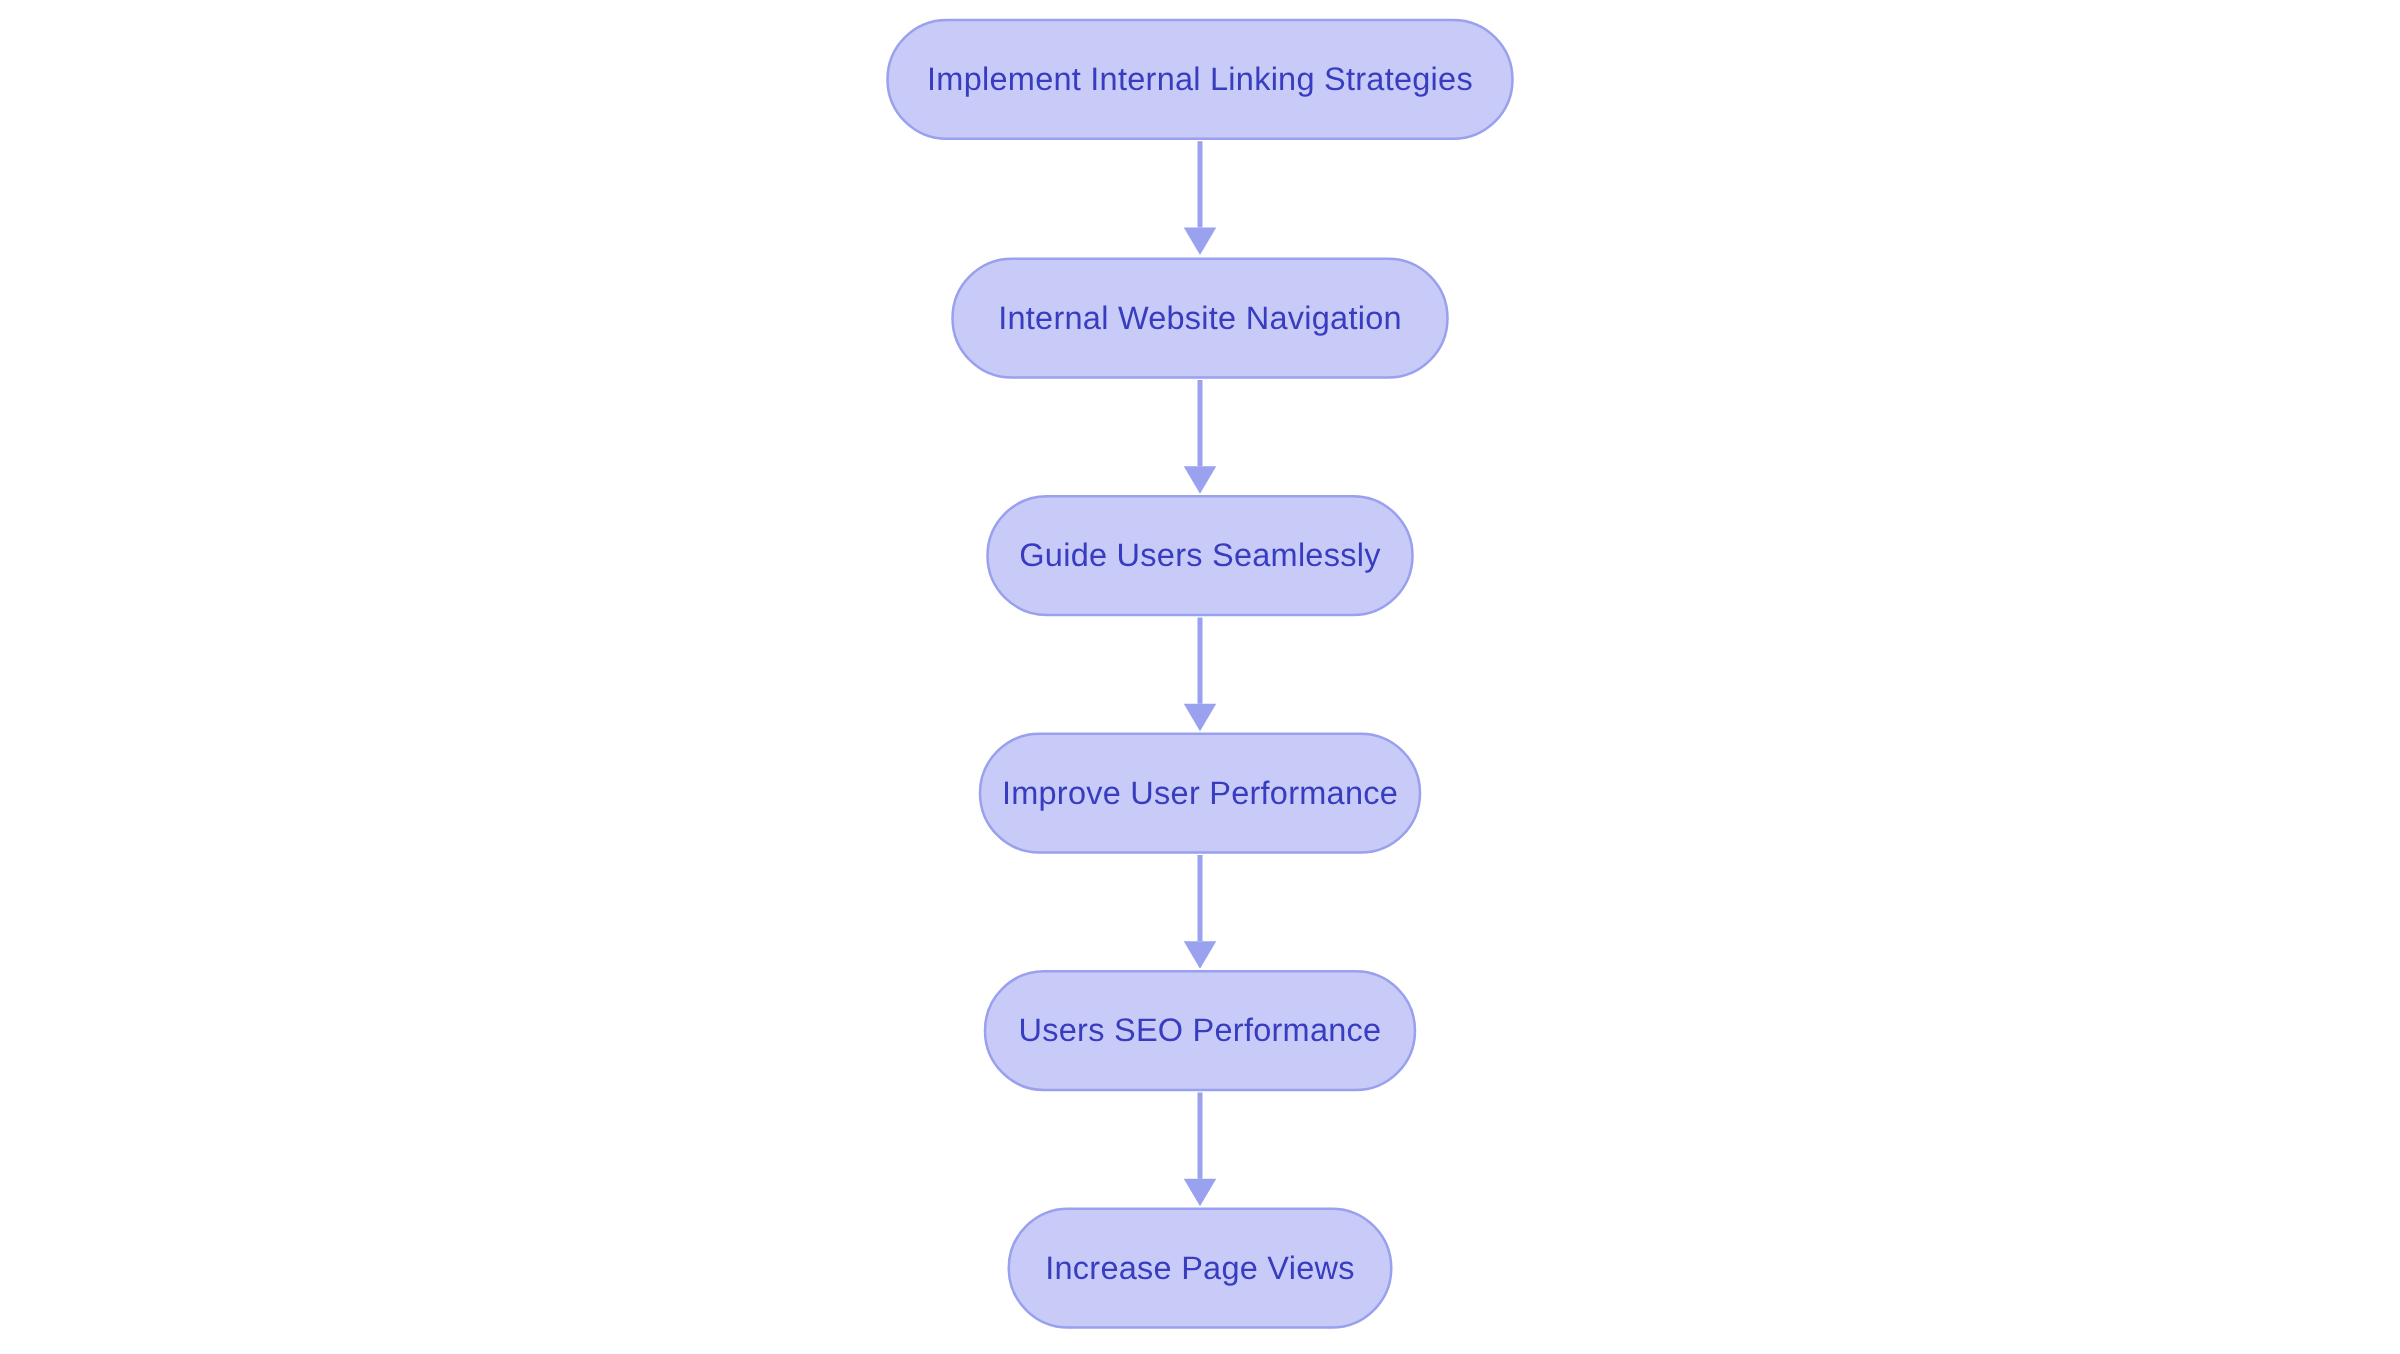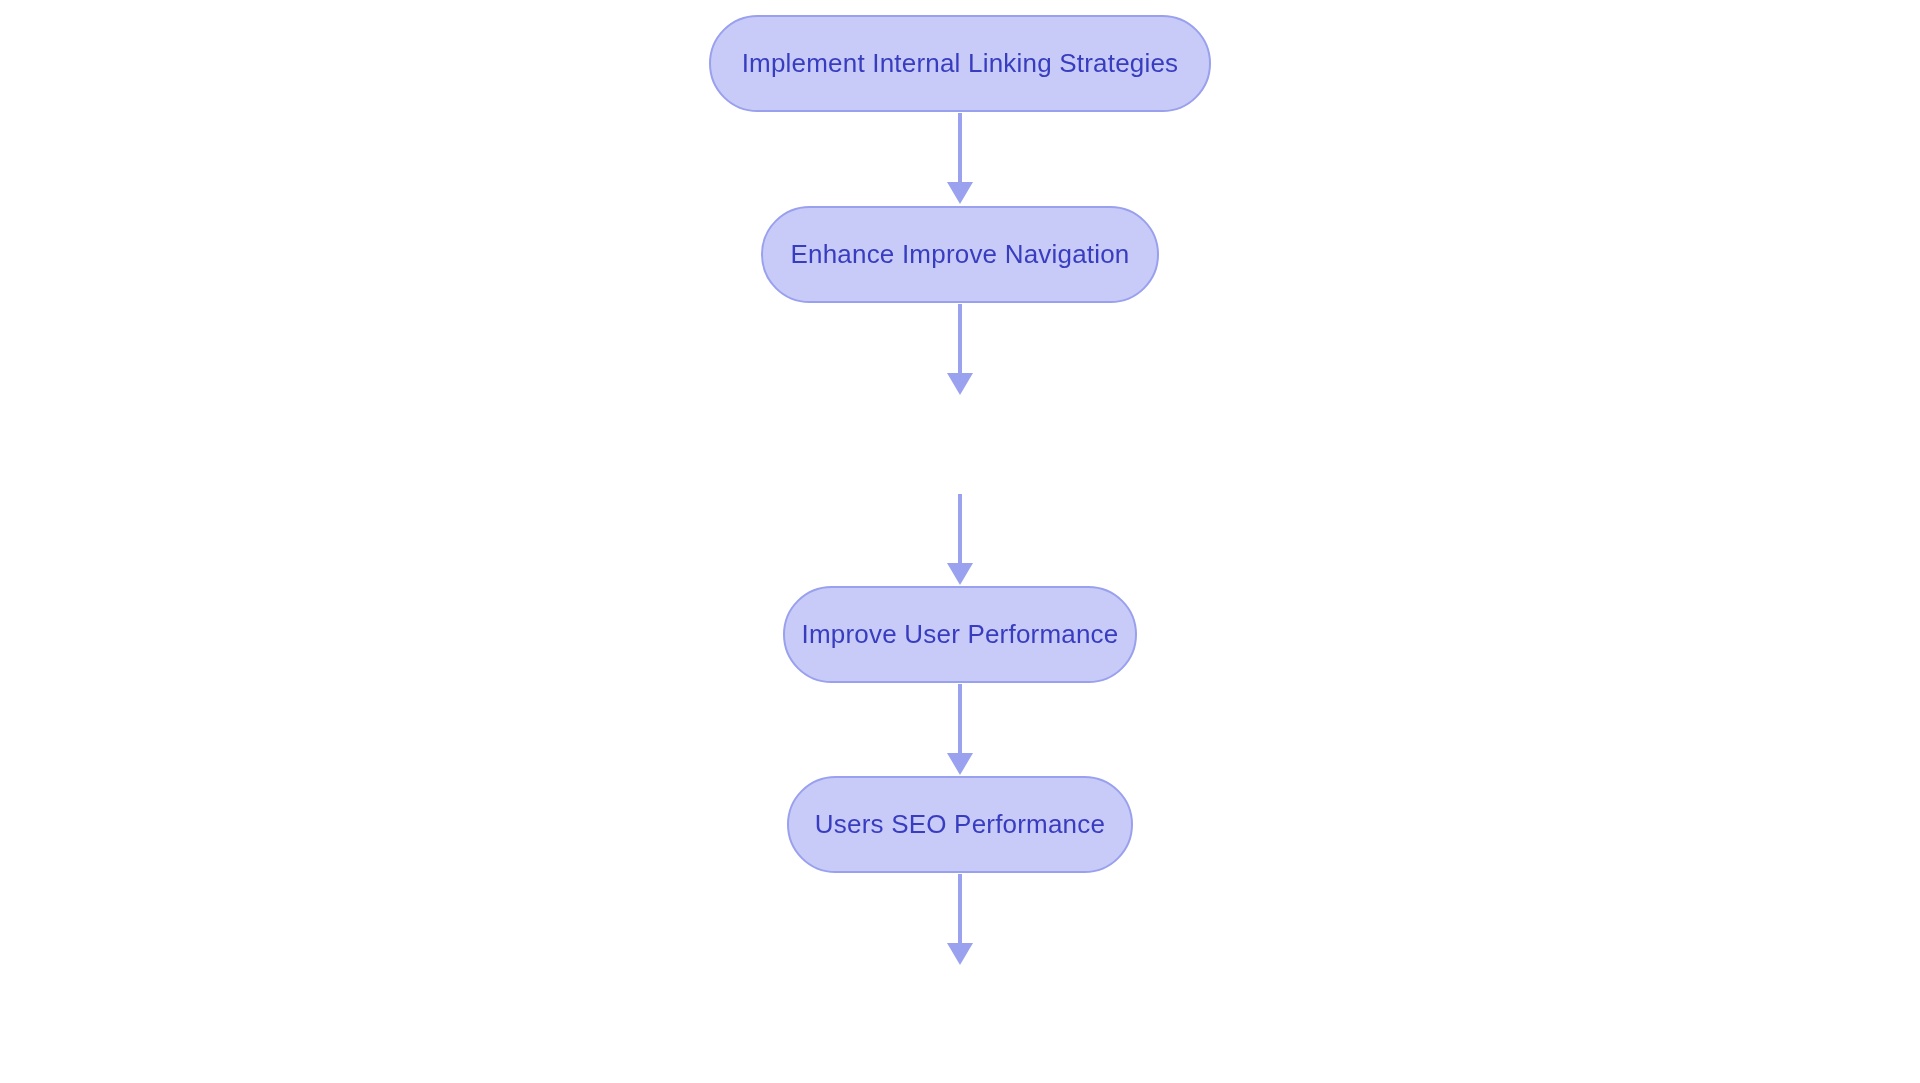--- a/index.html
+++ b/index.html
@@ -62,32 +62,38 @@
 </head>
 <body>
 
 <div class="canvas">
 
   <div class="node" style="left:709px; top:15px;  width:502px;">
     <span>Implement Internal Linking Strategies</span>
   </div>
 
   <div class="node" style="left:761px; top:206px; width:398px;">
-    <span>Enhance Improve Navigation</span>
+    <span>Internal Website Navigation</span>
   </div>
 
+  <div class="node" style="left:789px; top:396px; width:342px;">
+    <span>Guide Users Seamlessly</span>
+  </div>
 
   <div class="node" style="left:783px; top:586px; width:354px;">
     <span>Improve User Performance</span>
   </div>
 
   <div class="node" style="left:787px; top:776px; width:346px;">
     <span>Users SEO Performance</span>
   </div>
 
+  <div class="node" style="left:806px; top:966px; width:308px;">
+    <span>Increase Page Views</span>
+  </div>
 
   <div class="edge" style="left:946px; top:113px; height:91px;">
     <div class="shaft"></div>
     <div class="head"></div>
   </div>
 
   <div class="edge" style="left:946px; top:304px; height:91px;">
     <div class="shaft"></div>
     <div class="head"></div>
   </div>

